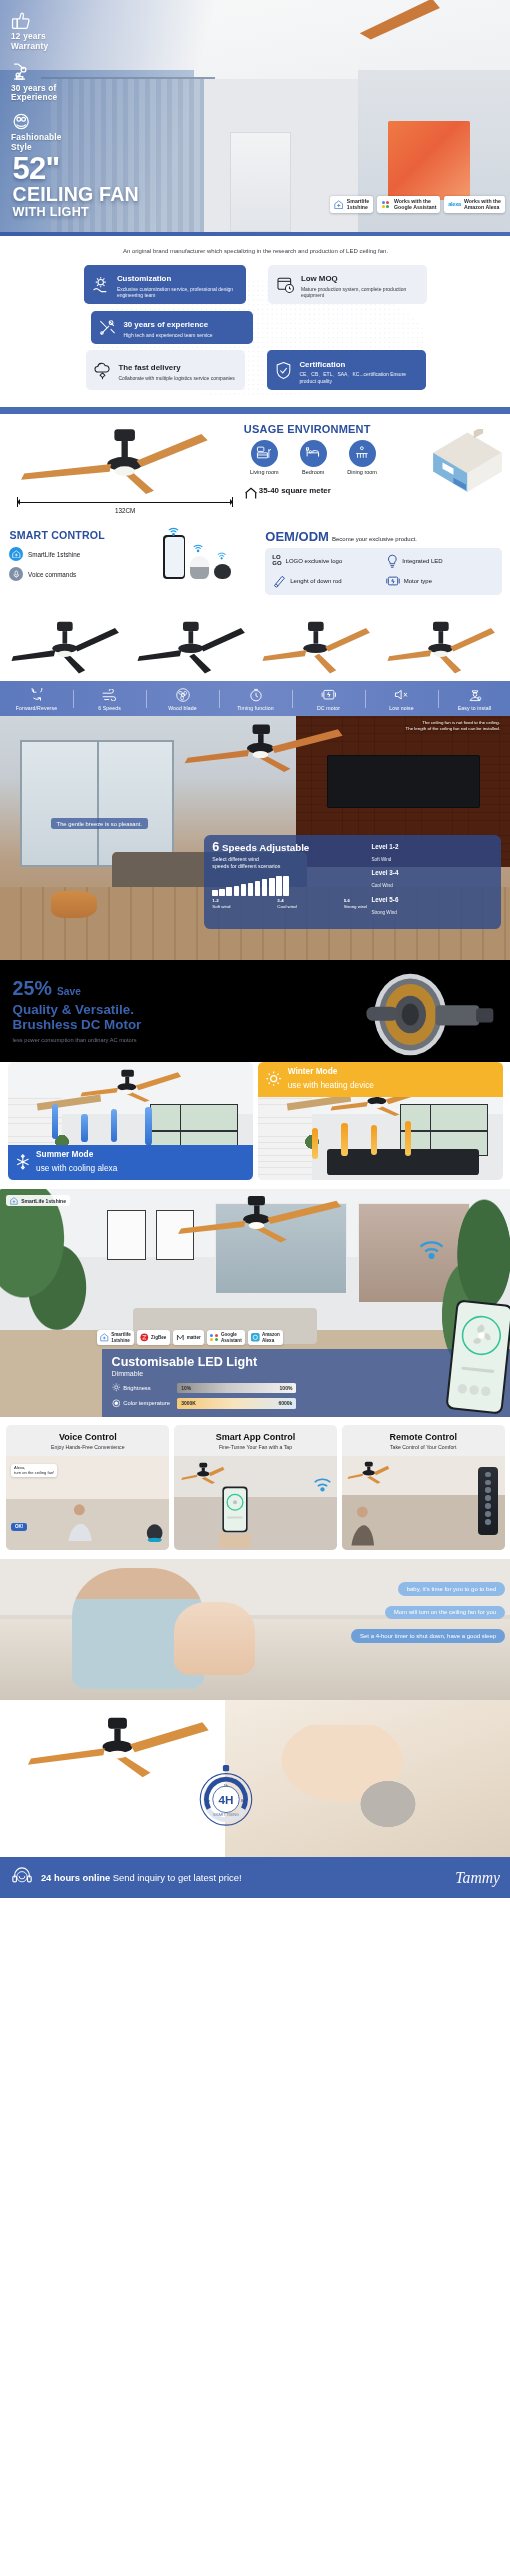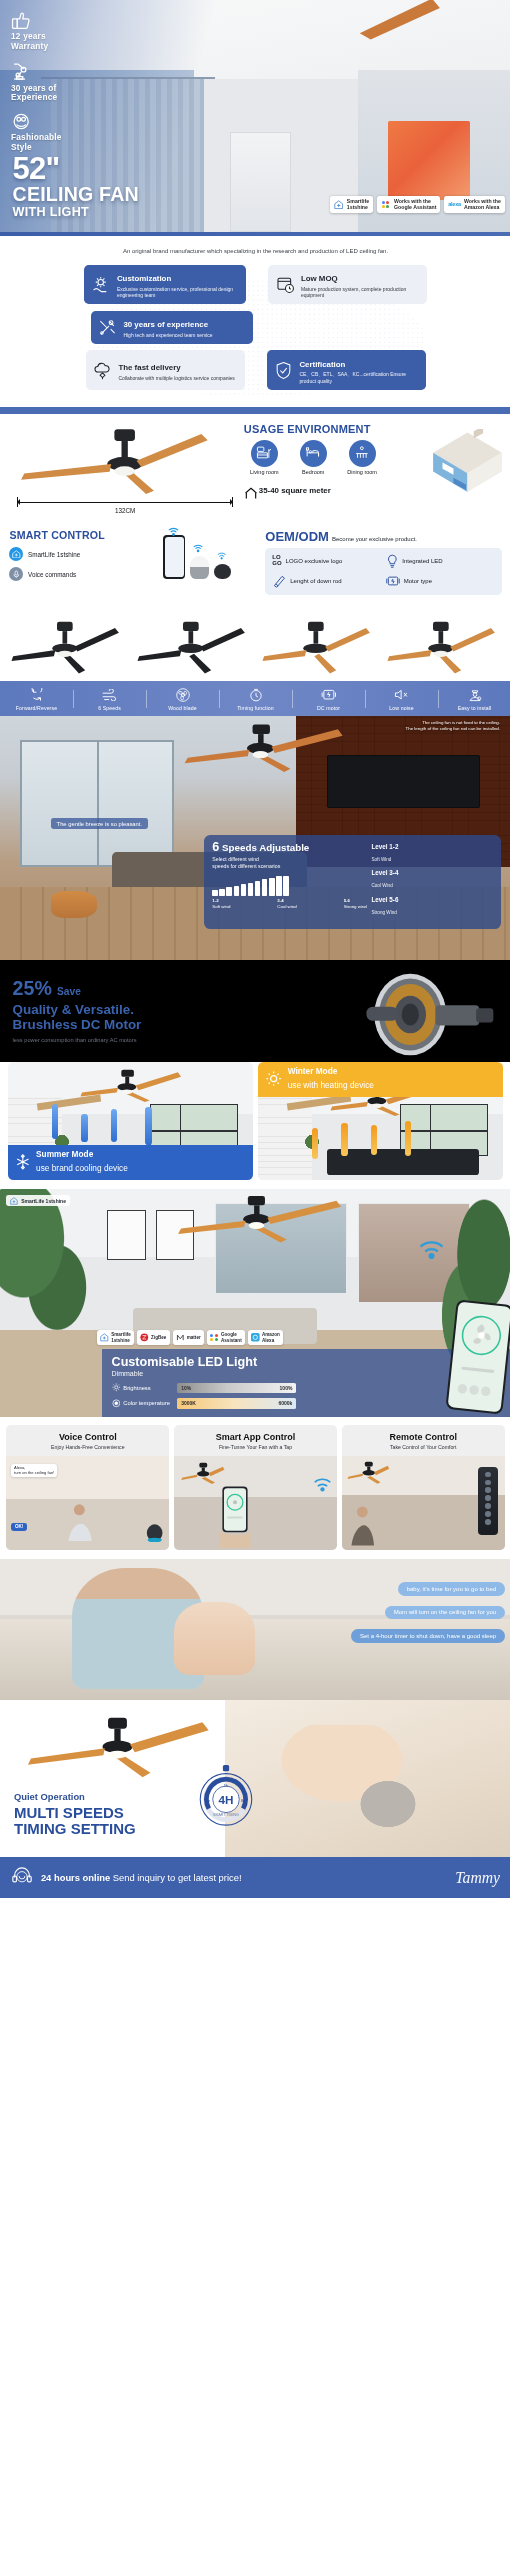--- a/index.html
+++ b/index.html
@@ -856,21 +856,21 @@
         <i style="left:42%;top:40%;height:33px;"></i>
         <i style="left:56%;top:38%;height:38px;"></i>
       </div>
       <div class="mode-tag-b">
         <svg width="15.7" height="15.7" viewBox="0 0 22 22" fill="none" stroke="#fff" stroke-width="1.5">
           <path d="M11 2v18M3 7l16 8M19 7L3 15"></path>
             <path d="M11 5l-2-2 2-2 2 2zM11 17l-2 2 2 2 2-2z"></path>
         </svg>
         <span class="mode-tag-t">
           <b>Summer Mode</b>
-          <span>use brand cooling device</span>
+          <span>use with cooling alexa</span>
         </span>
       </div>
     </div>
 
     <div class="mode">
       <div class="mode-room">
         <div class="mr-brick"></div>
           <div class="mr-win"></div>
         <div class="mr-beam"></div>
           <div class="mr-plant"></div>
@@ -1138,24 +1138,20 @@
       <svg width="100%" height="63" viewBox="0 0 260 80">
         <rect x="112" y="2" width="24" height="14" rx="4" fill="#1c1e22"></rect>
           <rect x="120" y="16" width="8" height="18" fill="#1c1e22"></rect>
         <ellipse cx="124" cy="39" rx="19" ry="8" fill="#1c1e22"></ellipse>
         <path d="M108 41 L14 54 L10 62 L106 50 Z" fill="#d7903f"></path>
         <path d="M140 36 L232 8 L240 18 L146 46 Z" fill="#d7903f"></path>
         <path d="M128 48 L166 72 L156 78 L122 53 Z" fill="#d7903f"></path>
         <ellipse cx="124" cy="49" rx="12" ry="5" fill="#fffdf6"></ellipse>
       </svg>
     </div>
-    <div class="timing-txt">
-      <div class="q">Quiet Operation</div>
-      <div class="m">MULTI SPEEDS<br>TIMING SETTING</div>
-    </div>
     <div class="timer">
       <svg width="60" height="64" viewBox="0 0 76 82">
         <rect x="34" y="0" width="8" height="8" rx="2" fill="#2a4e9c"></rect>
         <circle cx="38" cy="44" r="33" fill="none" stroke="#2a4e9c" stroke-width="1.4"></circle>
         <circle cx="38" cy="44" r="26" fill="none" stroke="#dfe4ee" stroke-width="6"></circle>
         <path d="M38 18 A26 26 0 0 1 60 56" fill="none" stroke="#2a4e9c" stroke-width="6"></path>
         <path d="M38 18 A26 26 0 0 0 16 56" fill="none" stroke="#2a4e9c" stroke-width="6"></path>
         <circle cx="38" cy="44" r="17" fill="#fff" stroke="#2a4e9c" stroke-width="1"></circle>
         <text x="38" y="50" text-anchor="middle" font-family="Liberation Sans, sans-serif" font-size="15" font-weight="700" fill="#2a4e9c">4H</text>
         <text x="38" y="28" text-anchor="middle" font-family="Liberation Sans, sans-serif" font-size="5" fill="#2a4e9c">1h</text>

